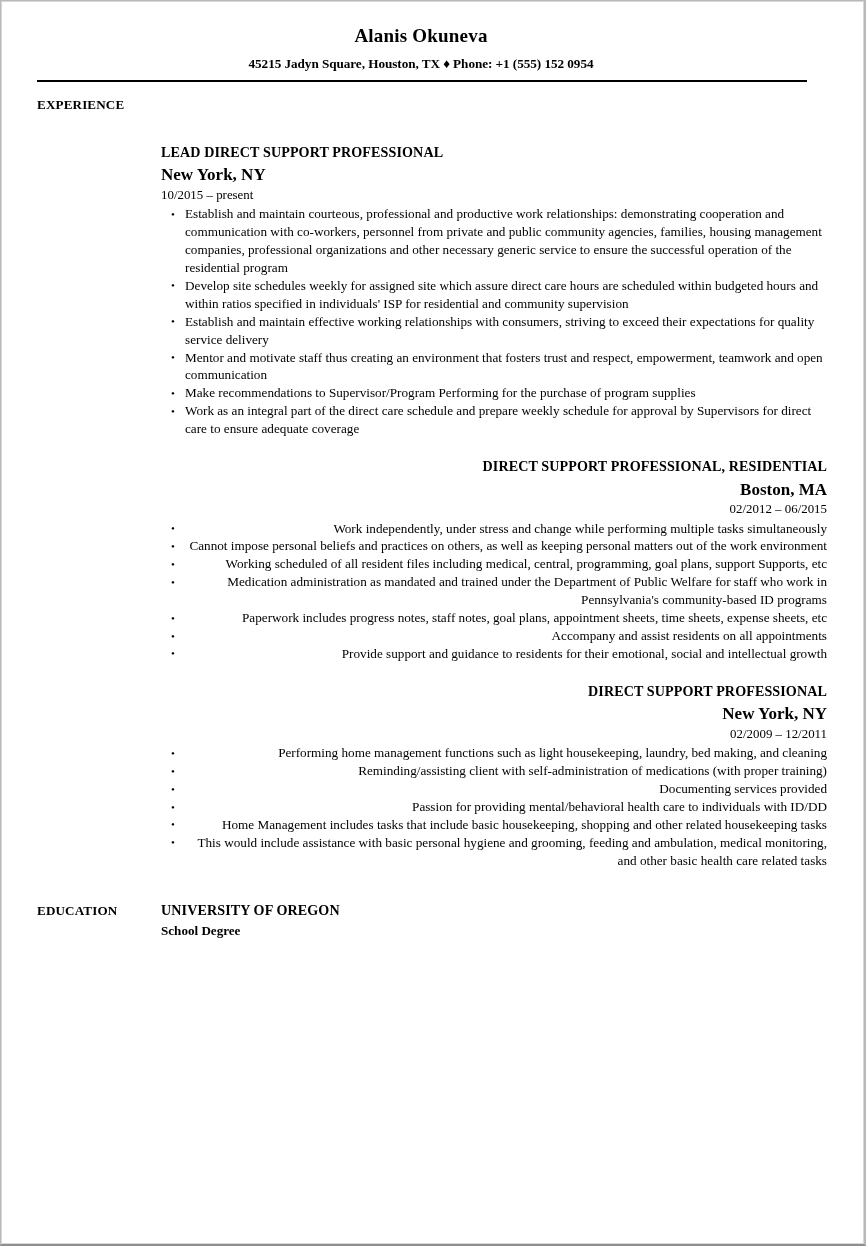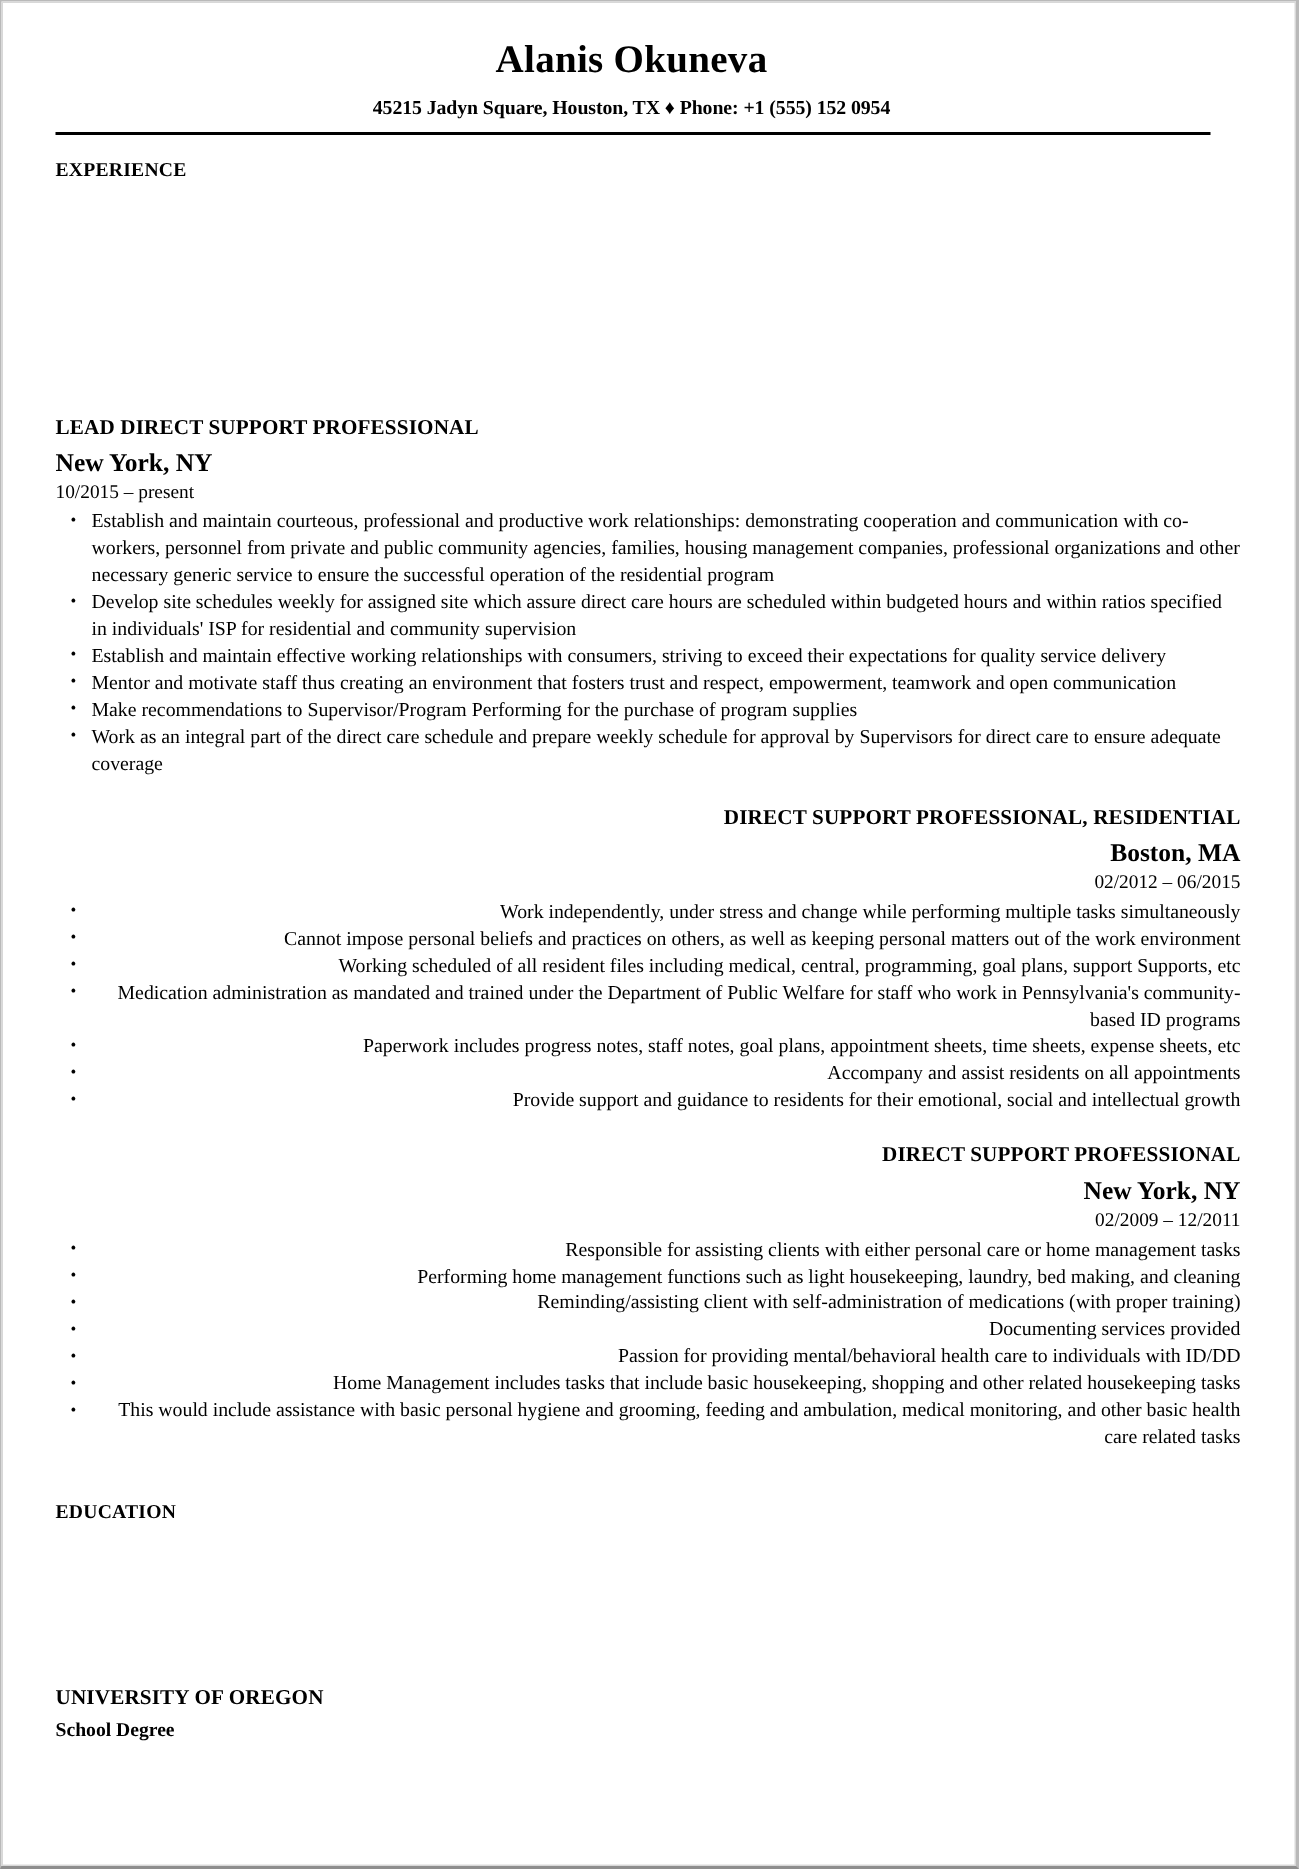--- a/index.html
+++ b/index.html
@@ -35,21 +35,21 @@
     position: absolute;
     left: 36px;
     top: 24px;
     width: 790px;
   }
 
   
   .name {
     text-align: center;
     font-weight: bold;
-    font-size: 26px;
+    font-size: 19px;
     letter-spacing: 0.2px;
     line-height: 1.15;
     padding-right: 22px;
   }
   .contact {
     text-align: center;
     font-weight: bold;
     font-size: 13.2px;
     margin-top: 9px;
     padding-right: 22px;
@@ -59,21 +59,20 @@
     height: 0;
     border-top: 2.6px solid #000;
     margin-top: 8px;
     width: 770px;
   }
 
   
   .section {
     display: flex;
     align-items: flex-start;
-    flex-direction: column;
   }
   .section-label {
     width: 124px;
     flex: 0 0 124px;
     font-weight: bold;
     font-size: 13.1px;
     letter-spacing: 0.15px;
     padding-top: 1px;
   }
   .section-body {
@@ -184,21 +183,20 @@
             <li>Accompany and assist residents on all appointments</li>
             <li>Provide support and guidance to residents for their emotional, social and intellectual growth</li>
           </ul>
         </div>
 
         <div class="job">
           <div class="job-title">DIRECT SUPPORT PROFESSIONAL</div>
           <div class="job-location">New York, NY</div>
           <div class="job-dates">02/2009 – 12/2011</div>
           <ul class="bullets">
-            <li>Responsible for assisting clients with either personal care or home management tasks</li>
             <li>Performing home management functions such as light housekeeping, laundry, bed making, and cleaning</li>
             <li>Reminding/assisting client with self-administration of medications (with proper training)</li>
             <li>Documenting services provided</li>
             <li>Passion for providing mental/behavioral health care to individuals with ID/DD</li>
             <li>Home Management includes tasks that include basic housekeeping, shopping and other related housekeeping tasks</li>
             <li>This would include assistance with basic personal hygiene and grooming, feeding and ambulation, medical monitoring, and other basic health care related tasks</li>
           </ul>
         </div>
 
       </div>

